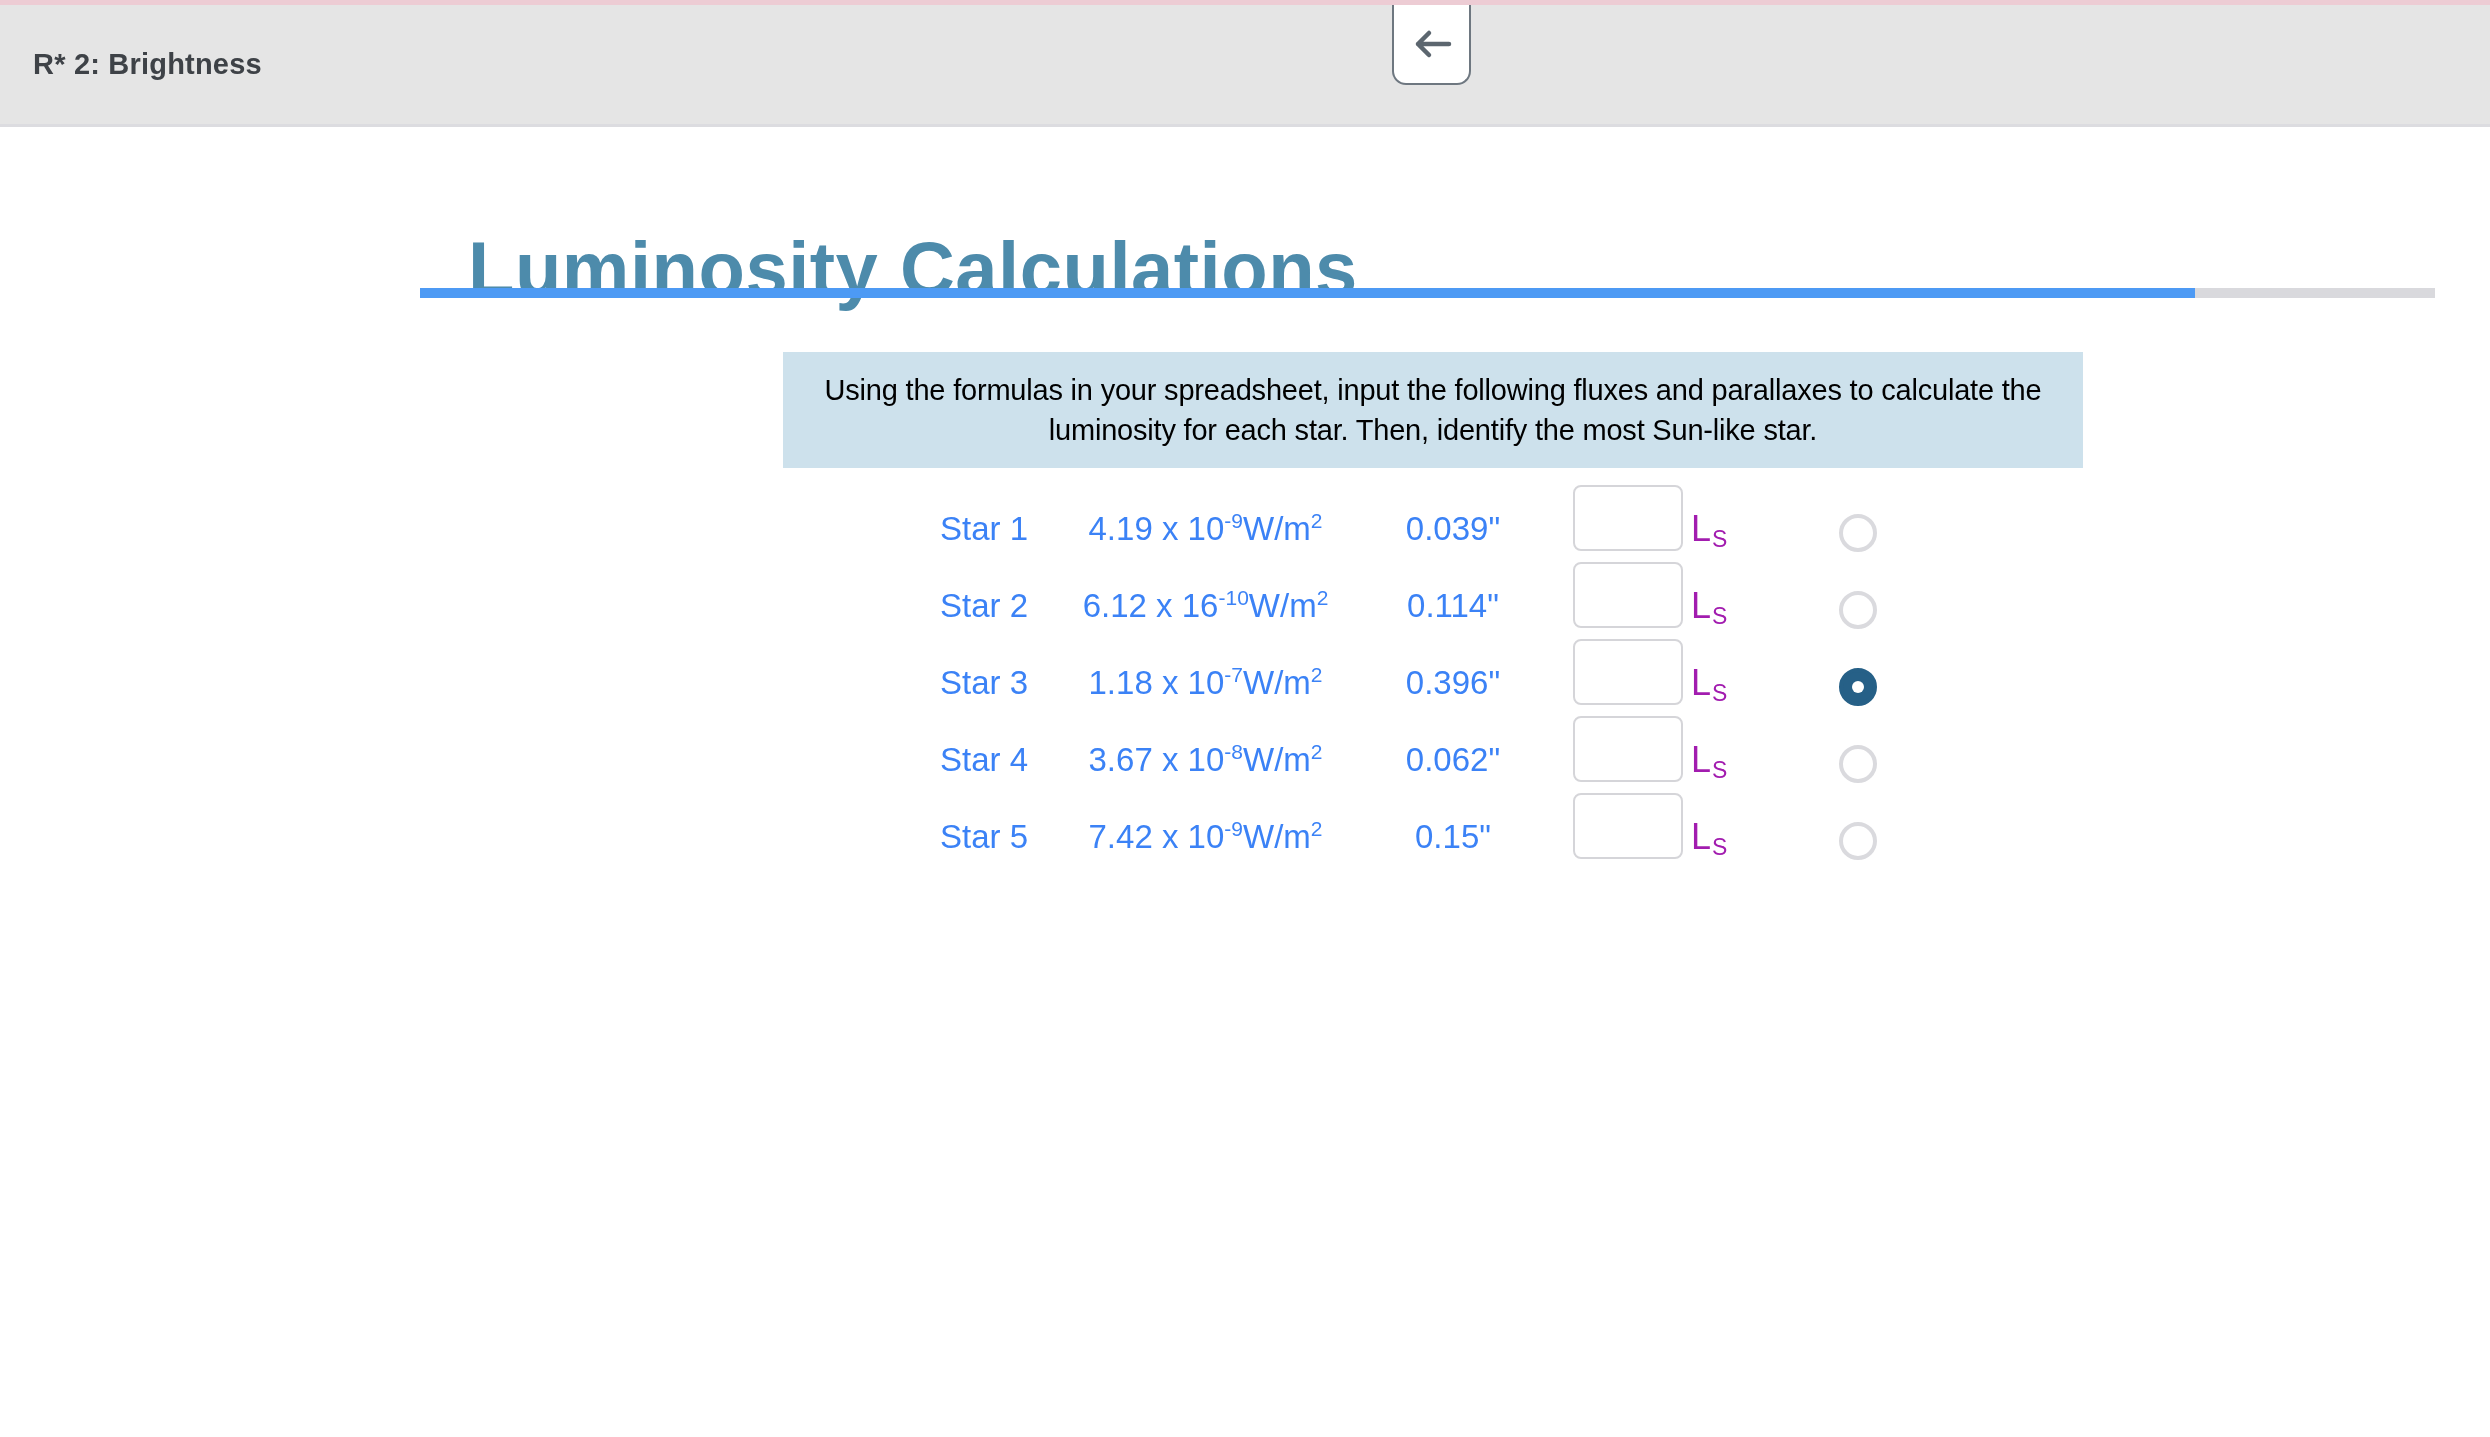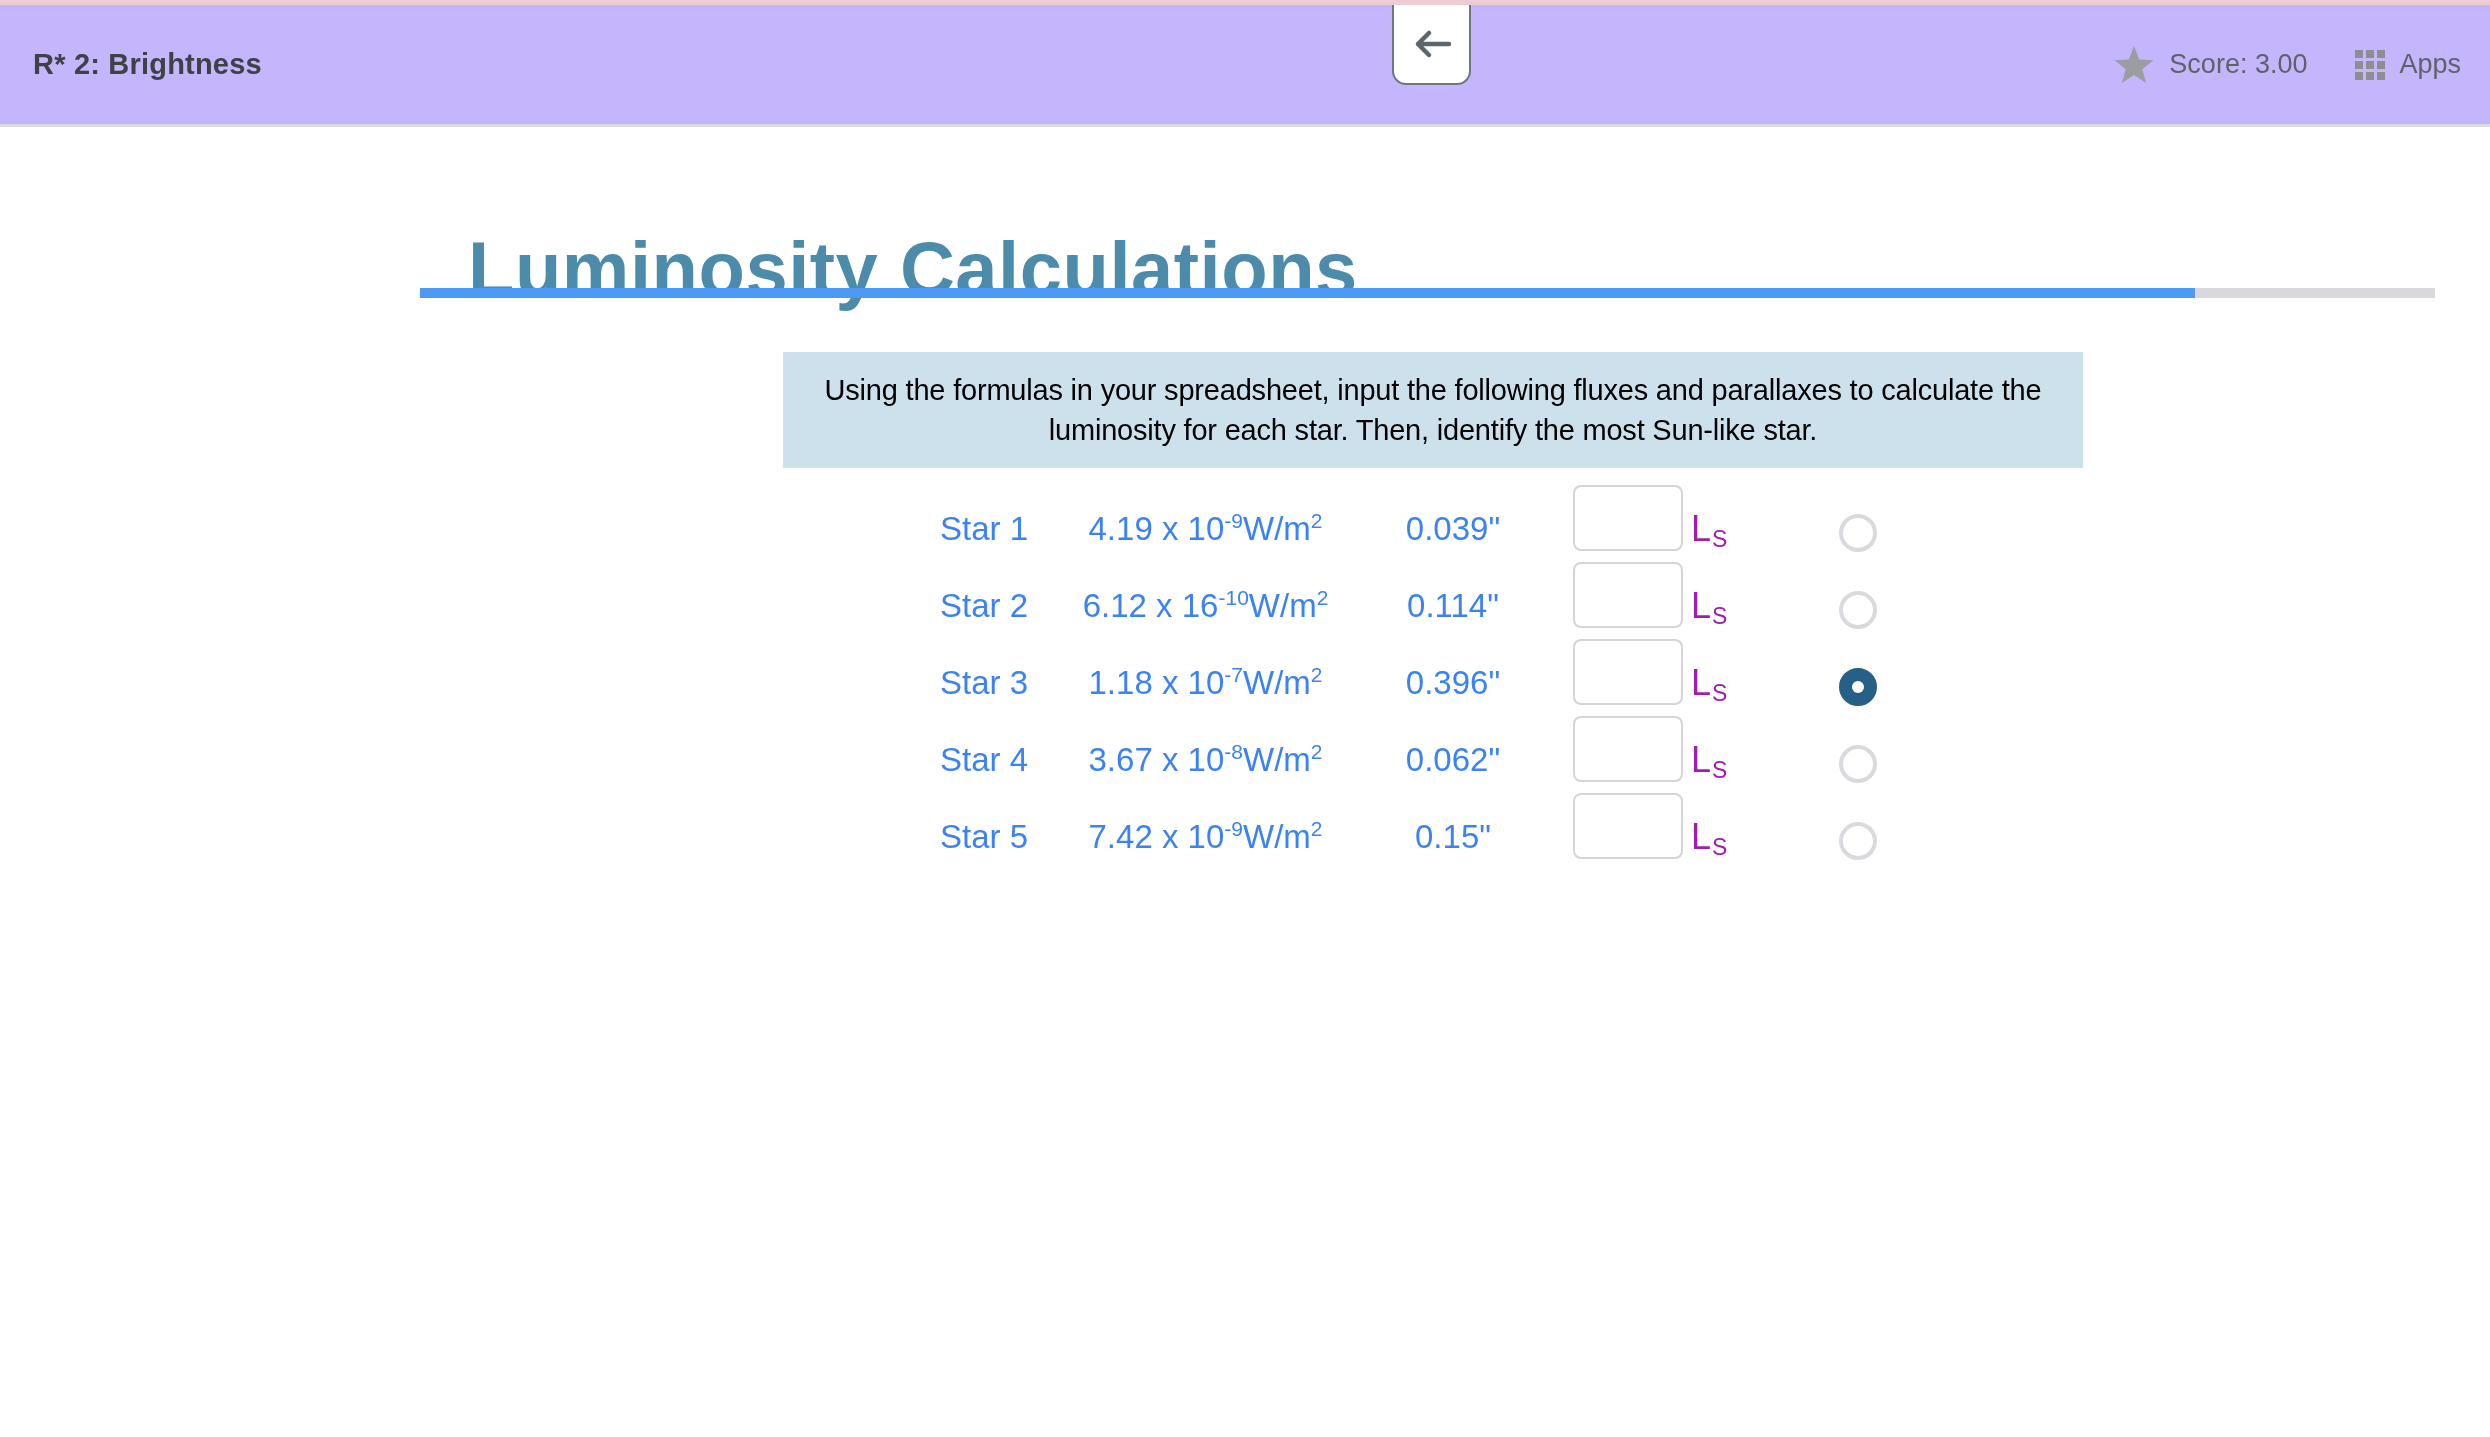--- a/index.html
+++ b/index.html
@@ -5,21 +5,21 @@
   * { margin: 0; padding: 0; box-sizing: border-box; }
   html, body { background: #ffffff; }
   body { font-family: "Liberation Sans", sans-serif; }
   .page { position: relative; width: 2490px; height: 1437px; background: #ffffff; overflow: hidden; }
 
   
   .top-accent { position: absolute; left: 0; top: 0; width: 100%; height: 5px; background: #edccd4; }
 
   
   .app-header { position: absolute; left: 0; top: 5px; width: 100%; height: 122px;
-                background: #c4b5fd; border-bottom: 3px solid #dcdce0; }
+                background: #e5e5e5; border-bottom: 3px solid #dcdce0; }
   .app-title { position: absolute; left: 33px; top: 0; height: 119px; display: flex; align-items: center;
                font-size: 29px; font-weight: bold; color: #3e4247; letter-spacing: 0.2px; }
   .back-btn { position: absolute; left: 1392px; top: 0; width: 79px; height: 80px;
               background: #ffffff; border: 2px solid #6e7780; border-top: none;
               border-radius: 0 0 14px 14px; cursor: pointer;
               display: flex; align-items: center; justify-content: center; }
   .header-right { position: absolute; right: 29px; top: 0; height: 119px;
                   display: flex; align-items: center; gap: 48px; }
   .score, .apps { display: flex; align-items: center; gap: 14px; }
   .score-text, .apps-text { font-size: 27px; color: #5f6368; }
@@ -81,42 +81,20 @@
 
   <header class="app-header">
     <div class="app-title">R* 2: Brightness</div>
 
     <button class="back-btn" aria-label="Back">
       <svg width="42" height="34" viewBox="0 0 42 34">
         <path d="M38 17 H7 M18 6 L7 17 L18 28" fill="none" stroke="#5c666f" stroke-width="4.5" stroke-linecap="round" stroke-linejoin="round"></path>
       </svg>
     </button>
 
-    <div class="header-right">
-      <div class="score">
-        <svg width="42" height="40" viewBox="0 0 42 40">
-          <path d="M21 1 L26.2 14.6 L40.5 15.3 L29.3 24.2 L33.1 38 L21 30.1 L8.9 38 L12.7 24.2 L1.5 15.3 L15.8 14.6 Z" fill="#9b9da1"></path>
-        </svg>
-        <span class="score-text">Score: 3.00</span>
-      </div>
-      <div class="apps">
-        <div class="grid-icon">
-          <span></span>
-            <span></span>
-            <span></span>
-            <span></span>
-            <span></span>
-            <span></span>
-            <span></span>
-            <span></span>
-            <span></span>
-        </div>
-        <span class="apps-text">Apps</span>
-      </div>
-    </div>
   </header>
 
   <main>
     <h1 class="page-title">Luminosity Calculations</h1>
 
     <div class="progress">
       <div class="progress-fill" style="width: 88.1%;"></div>
     </div>
 
     <div class="instruction">

